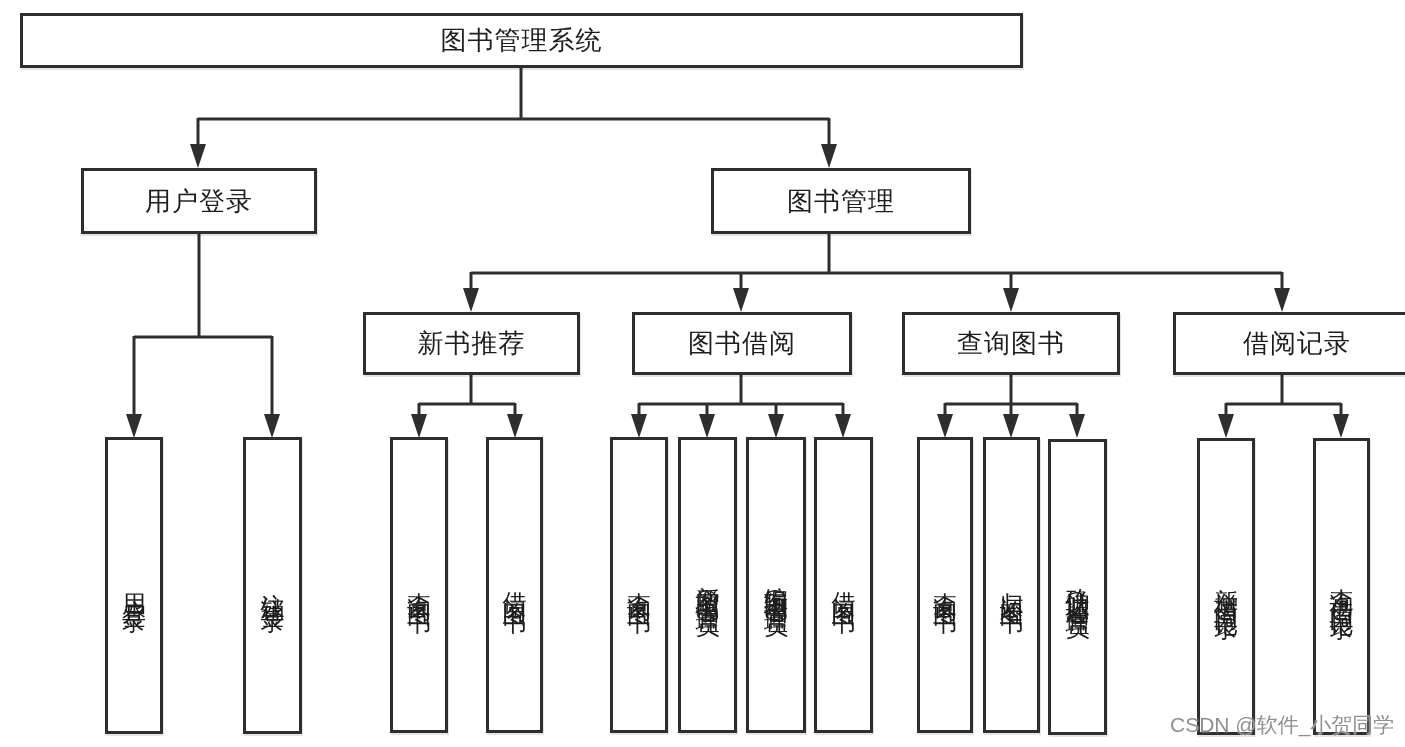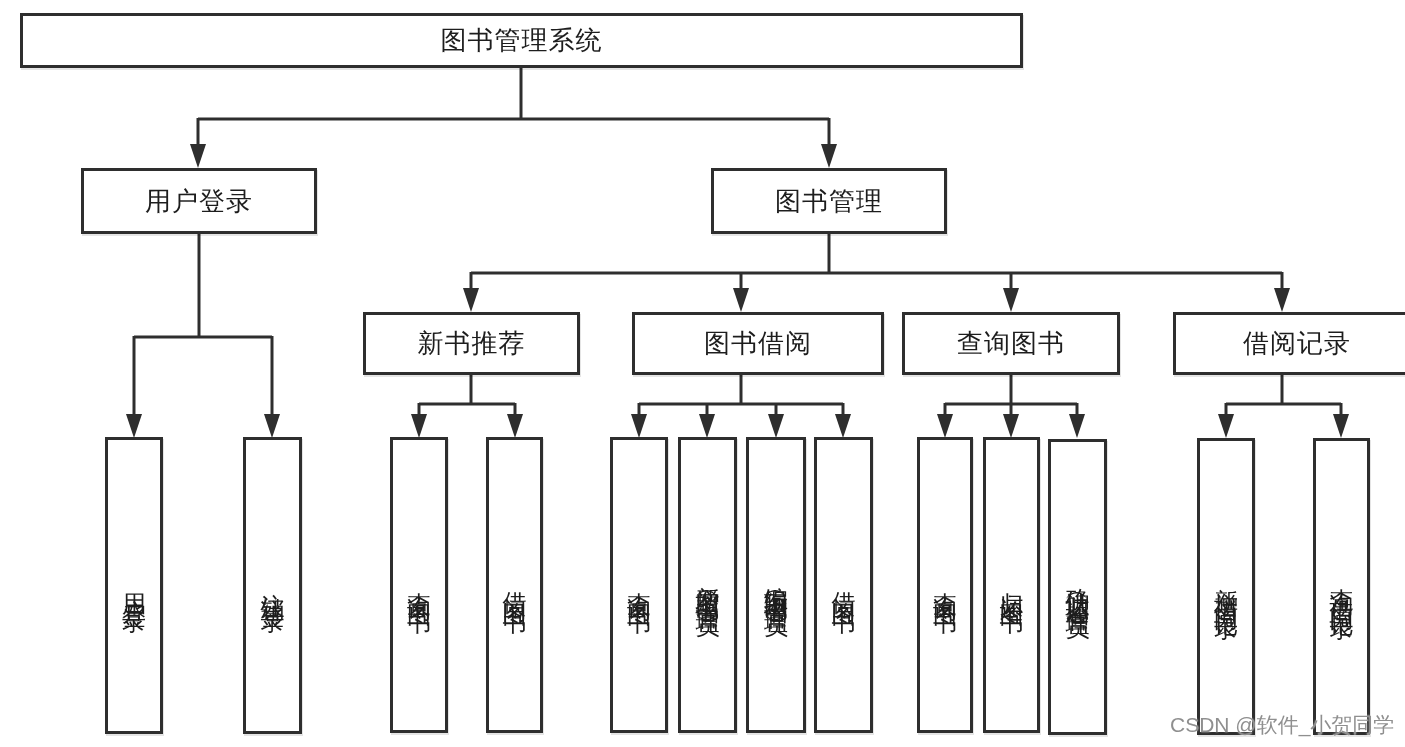--- a/index.html
+++ b/index.html
@@ -119,28 +119,28 @@
     </g>
   </svg>
 
   <div class="box" style="left:20px;top:13px;width:1003px;height:55px;">
     <span class="hlabel">图书管理系统</span>
   </div>
 
   <div class="box" style="left:81px;top:168px;width:236px;height:66px;">
     <span class="hlabel">用户登录</span>
   </div>
-  <div class="box" style="left:711px;top:168px;width:236px;height:66px;">
+  <div class="box" style="left:711px;top:168px;width:260px;height:66px;">
     <span class="hlabel">图书管理</span>
   </div>
 
   <div class="box" style="left:363px;top:312px;width:217px;height:63px;font-family:Liberation Serif, serif;">
     <span class="hlabel">新书推荐</span>
   </div>
-  <div class="box" style="left:632px;top:312px;width:252px;height:63px;">
+  <div class="box" style="left:632px;top:312px;width:220px;height:63px;">
     <span class="hlabel">图书借阅</span>
   </div>
   <div class="box" style="left:902px;top:312px;width:218px;height:63px;">
     <span class="hlabel">查询图书</span>
   </div>
   <div class="box" style="left:1173px;top:312px;width:248px;height:63px;text-align:right;">
     <span class="hlabel">借阅记录</span>
   </div>
 
   <div class="box leaf" style="left:105px;top:437px;width:58px;height:297px;">

